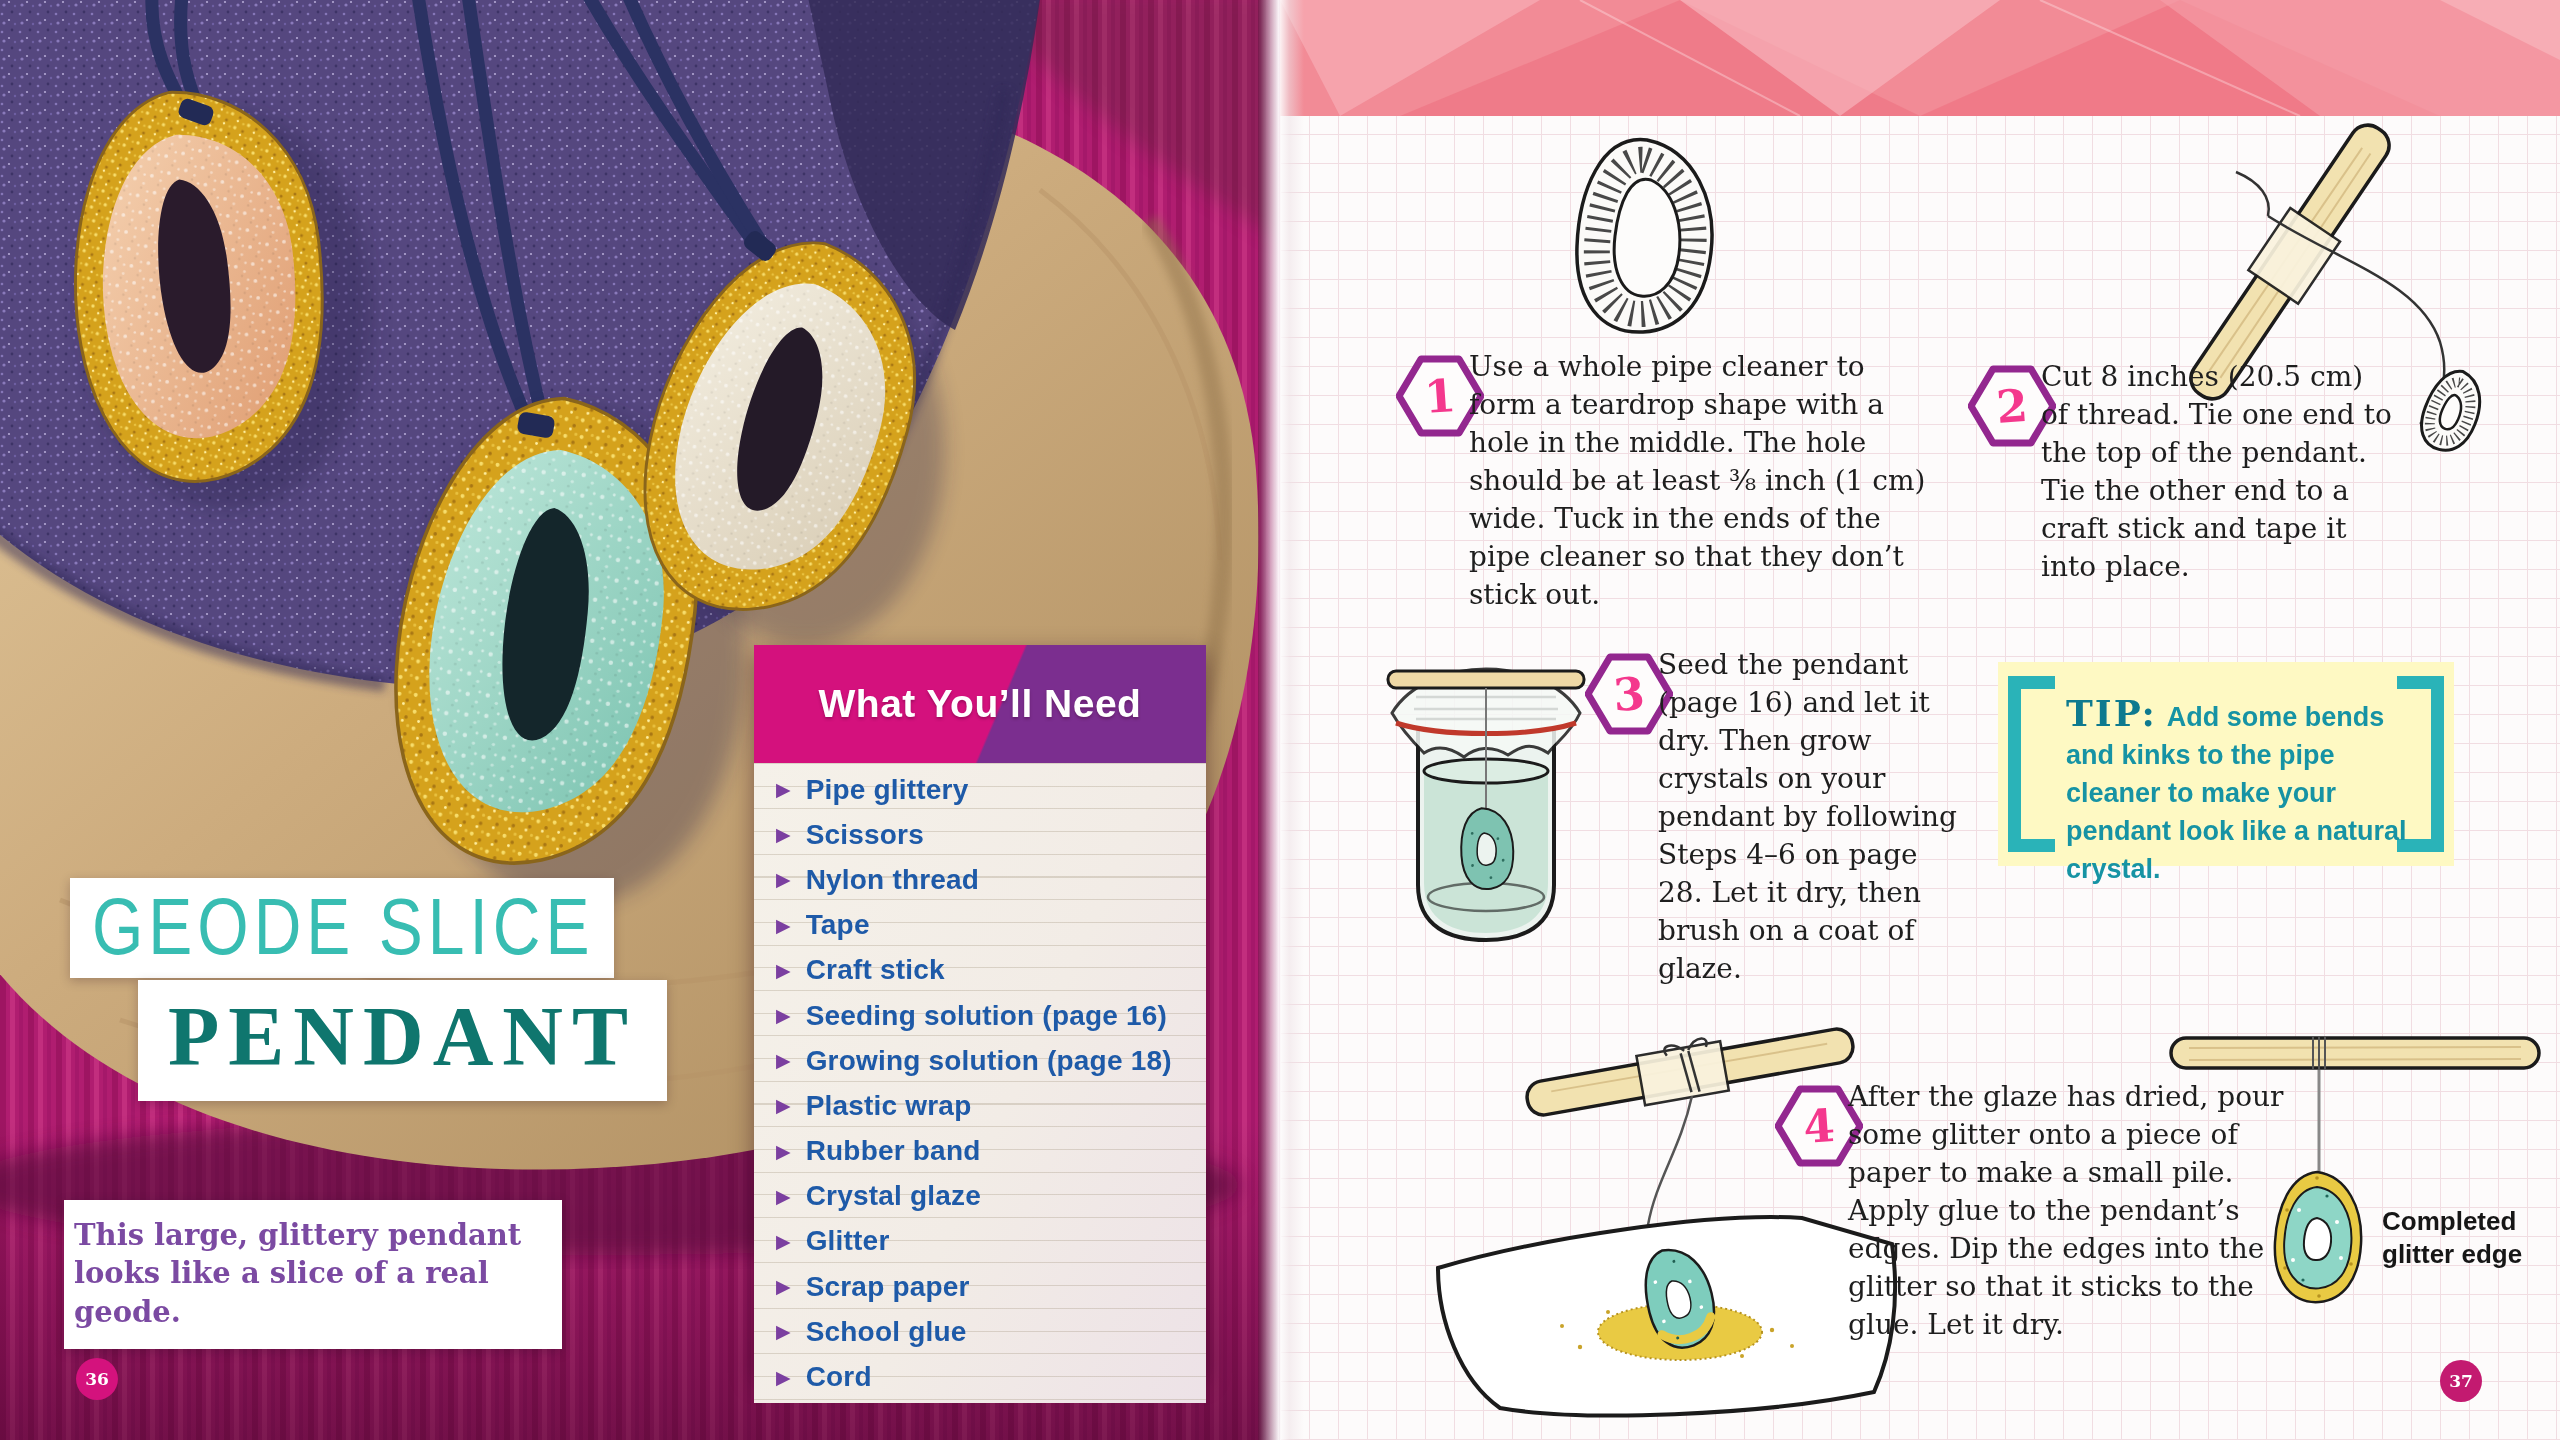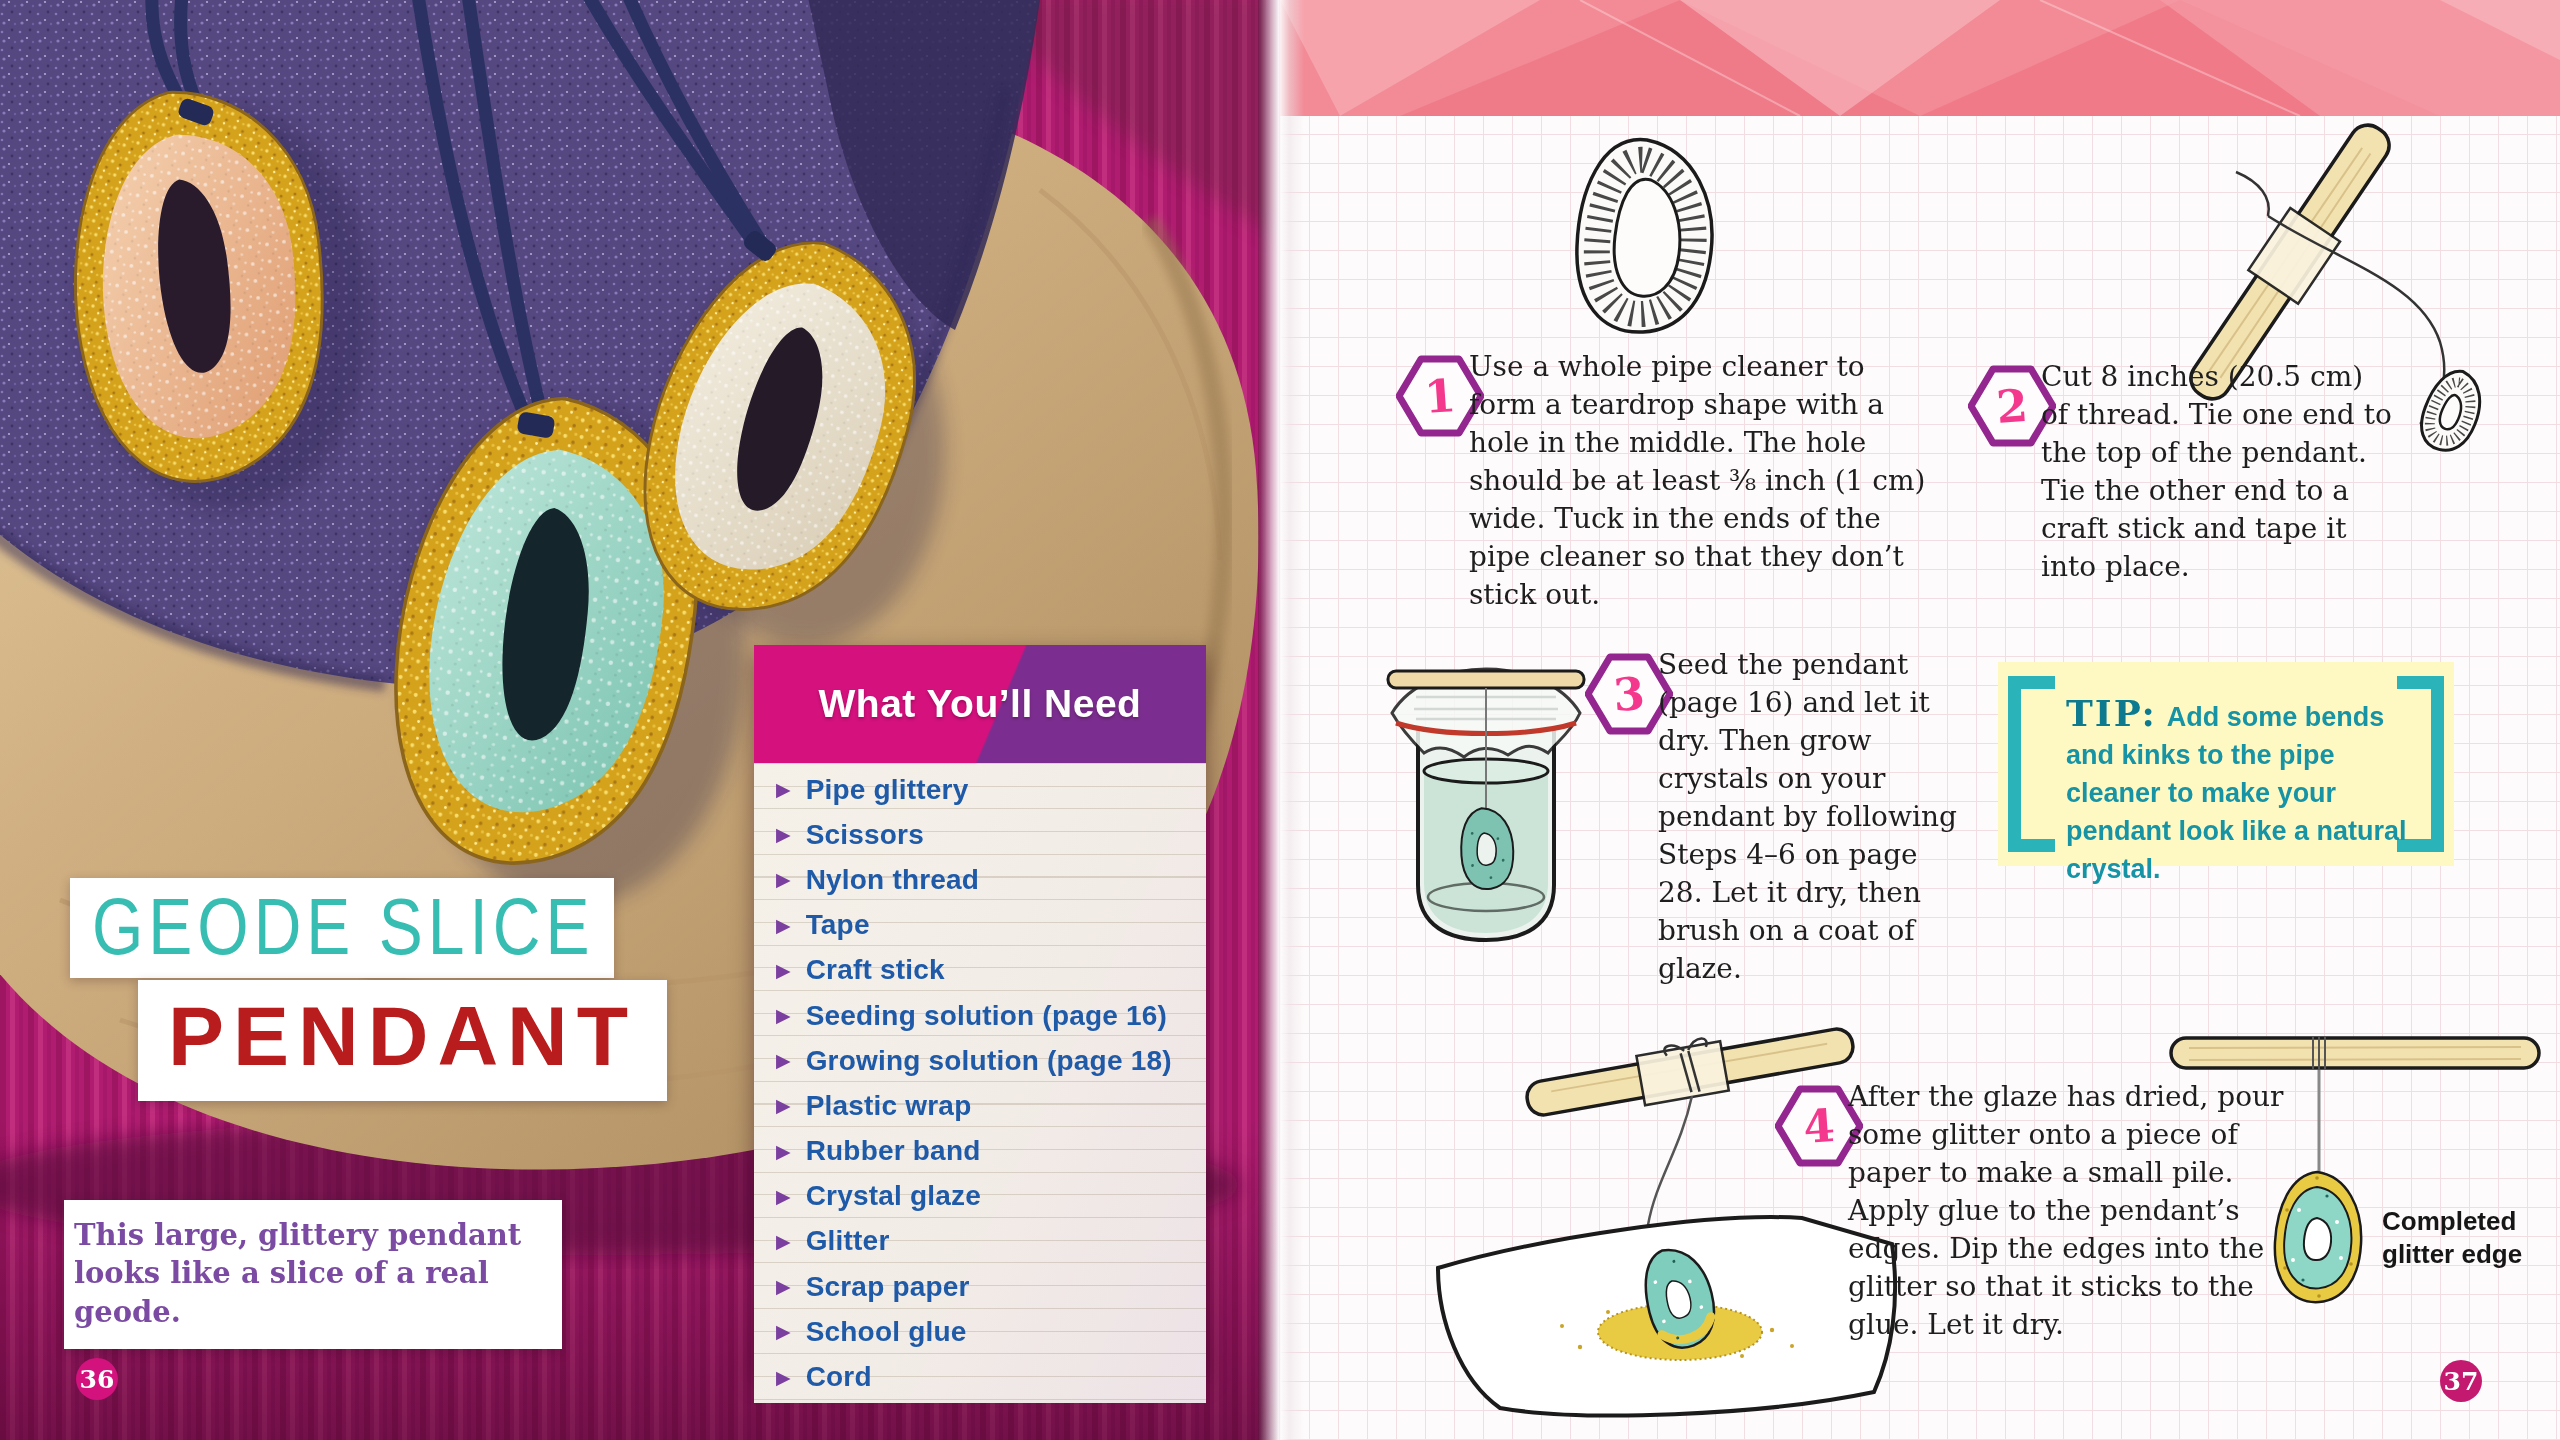--- a/index.html
+++ b/index.html
@@ -8,39 +8,39 @@
 
   
   #left-page{left:0;top:0;width:1280px;height:1440px;overflow:hidden;}
   #photo-svg{position:absolute;left:0;top:0;}
 
   .title-box{background:#FFFFFF;box-shadow:0 3px 10px rgba(40,10,30,.25);}
   #title-line1{left:70px;top:878px;padding:10px 20px 14px 22px;}
   #title-line1 span{display:inline-block;font-family:"Liberation Sans",sans-serif;font-weight:400;
     font-size:66px;letter-spacing:5px;color:#38BDB2;transform:scaleY(1.22);transform-origin:center;}
   #title-line2{left:138px;top:980px;padding:8px 30px 16px 30px;}
-  #title-line2 span{display:inline-block;font-family:Liberation Sans, sans-serif;font-weight:bold;
-    font-size:84px;letter-spacing:9px;color:#b91c1c;}
+  #title-line2 span{display:inline-block;font-family:Liberation Serif, serif;font-weight:bold;
+    font-size:84px;letter-spacing:9px;color:#0f766e;}
   #subtitle{left:64px;top:1200px;width:468px;padding:16px 20px 18px 10px;
     font-family:"DejaVu Serif",serif;font-weight:bold;font-size:29px;line-height:1.32;color:#7B4AA2;}
 
   
   #materials{left:754px;top:645px;width:452px;height:728px;box-shadow:0 8px 22px rgba(40,5,25,.45);}
   #materials-header{height:118px;display:flex;align-items:center;justify-content:center;
     background:linear-gradient(113deg,#D4117D 0%,#D4117D 54%,#7B2E8F 54.5%,#7B2E8F 100%);
     color:#fff;font-weight:bold;font-size:39px;letter-spacing:.5px;text-shadow:0 2px 3px rgba(60,0,40,.35);}
   #materials-list{height:636px;margin:0;padding:4px 0 0 22px;list-style:none;
     background:repeating-linear-gradient(180deg,rgba(150,135,110,.28) 0 1px,rgba(0,0,0,0) 1px 22.7px),
                linear-gradient(115deg,#F5F1E9 0%,#F2ECE6 55%,#EDE2E7 100%);}
   #materials-list li{height:45.2px;display:flex;align-items:center;}
   .tri{color:#7B3FA0;font-size:19px;margin-right:15px;line-height:1;}
   .mat-label{color:#1E5AA8;font-weight:bold;font-size:28px;letter-spacing:.2px;}
 
   .page-badge{width:42px;height:42px;border-radius:50%;display:flex;align-items:center;justify-content:center;
-    color:#fff;font-family:"DejaVu Serif",serif;font-weight:bold;font-size:25px;}
+    color:#fff;font-family:"DejaVu Serif",serif;font-weight:bold;font-size:17px;}
   #badge-36{left:76px;top:1358px;background:#D4127D;}
   #badge-37{left:2440px;top:1360px;background:#C31A70;}
 
   
   #right-page{left:1280px;top:0;width:1280px;height:1440px;
     background:repeating-linear-gradient(0deg,#F1DDE2 0 1px,rgba(0,0,0,0) 1px 29px),
                repeating-linear-gradient(90deg,#F1DDE2 0 1px,rgba(0,0,0,0) 1px 29px),#FDFBFB;}
   #banner{left:1280px;top:0;width:1280px;height:116px;}
   #gutter{left:1258px;top:0;width:46px;height:1440px;
     background:linear-gradient(90deg,rgba(74,8,48,.38) 0%,rgba(255,255,255,.95) 45%,rgba(238,226,230,.55) 68%,rgba(255,255,255,0) 100%);}

